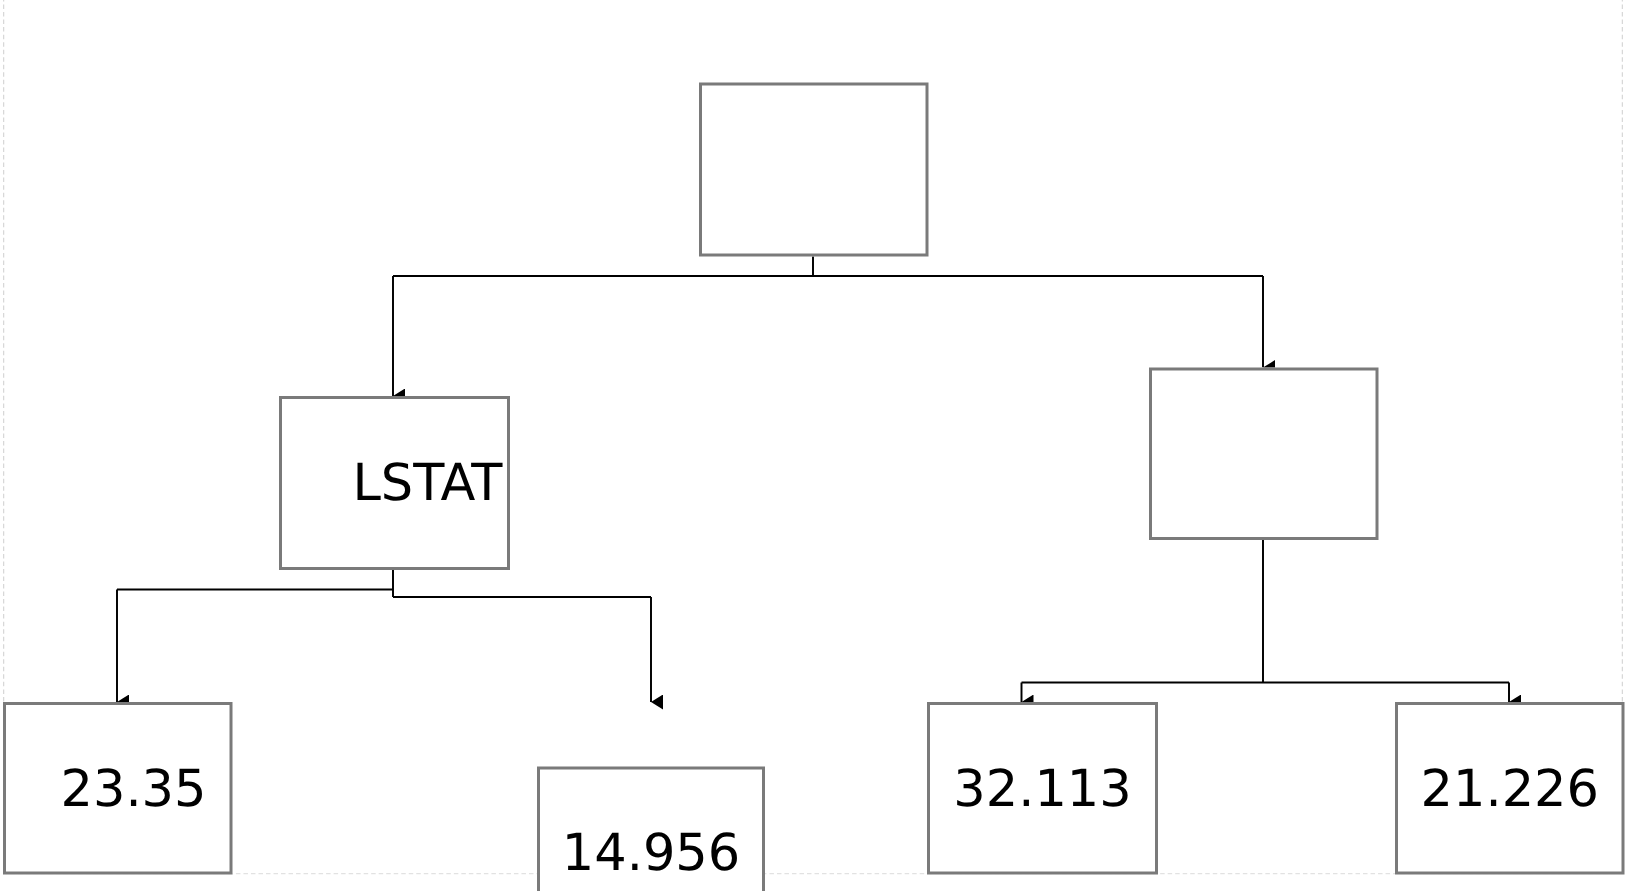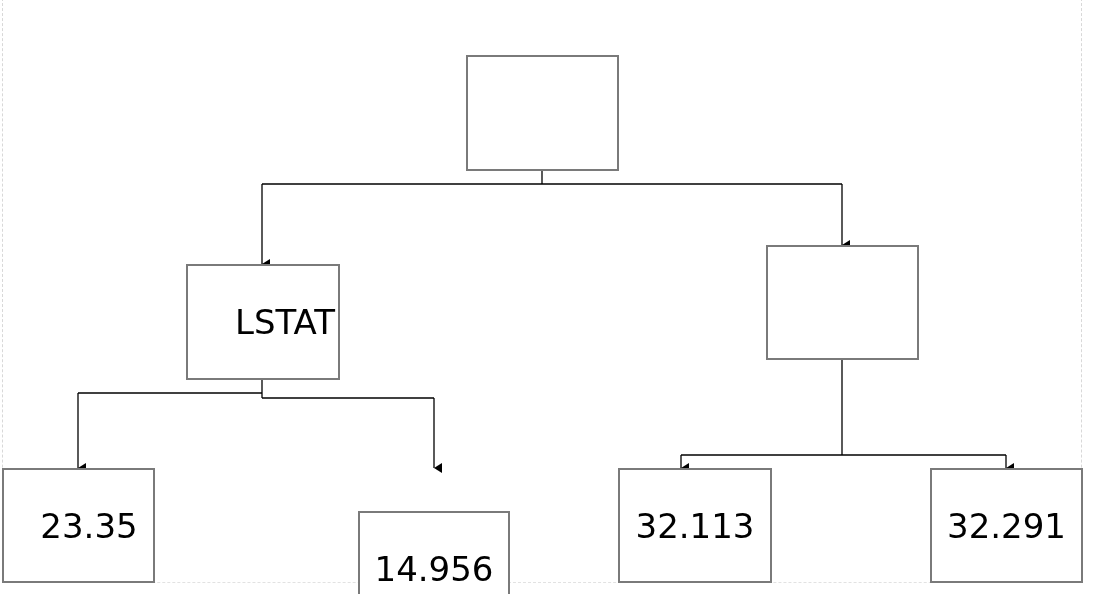--- a/index.html
+++ b/index.html
@@ -63,14 +63,14 @@
 
 <div class="node" style="left:358px; top:468px; width:152px; height:115px;margin-top:43px;">
   <span>14.956</span>
 </div>
 
 <div class="node" style="left:604px; top:468px; width:154px; height:115px;margin-left:14px;">
   <span>32.113</span>
 </div>
 
 <div class="node" style="left:930px; top:468px; width:153px; height:115px;">
-  <span>32.291</span>
+  <span>21.226</span>
 </div>
 
 </body></html>

